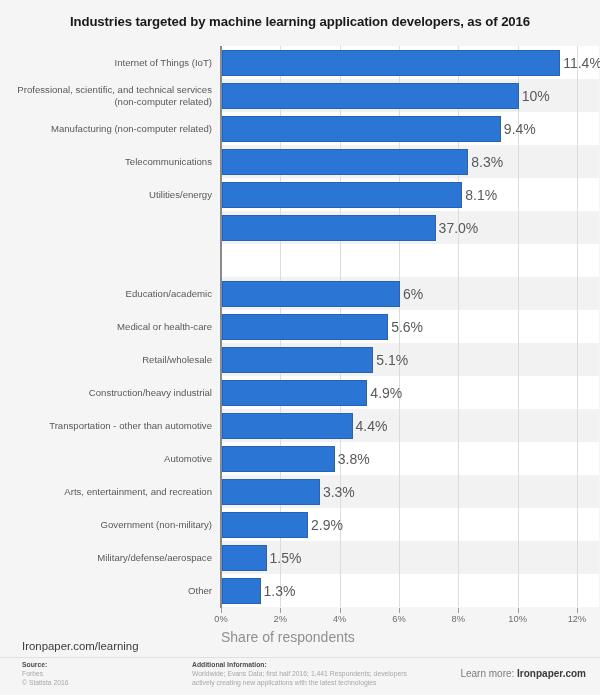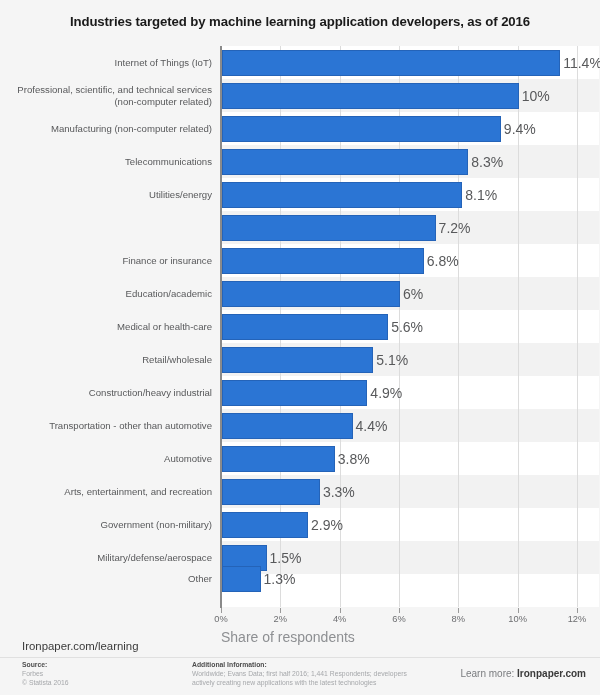--- a/index.html
+++ b/index.html
@@ -254,26 +254,21 @@
           <div class="bar-value" style="left: 471.233px; top: 3.5px;">8.3%</div>
         </div>
         <div class="row" style="top: 132px; height: 33px;">
           <div class="cat-label" style="top: 0px; height: 33px; display: flex; align-items: center; justify-content: flex-end;">Utilities/energy</div>
           <div class="bar" style="width: 240.3px; top: 3.5px; background: rgb(43, 117, 212);"></div>
           <div class="bar-value" style="left: 465.3px; top: 3.5px;">8.1%</div>
         </div>
         <div class="row" style="top: 165px; height: 33px; padding-left: 48px;">
           <div class="cat-label" style="top: 0px; height: 33px; display: flex; align-items: center; justify-content: flex-end;">Robotics</div>
           <div class="bar" style="width: 213.6px; top: 3.5px; background: rgb(43, 117, 212);"></div>
-          <div class="bar-value" style="left: 438.6px; top: 3.5px;">7.2%</div>
-        </div>
-        <div class="row" style="top: 198px; height: 33px;">
-          <div class="cat-label" style="top: 0px; height: 33px; display: flex; align-items: center; justify-content: flex-end;">Finance or insurance</div>
-          <div class="bar" style="width: 201.733px; top: 3.5px; background: rgb(43, 117, 212);"></div>
-          <div class="bar-value" style="left: 426.733px; top: 3.5px;">6.8%</div>
+          <div class="bar-value" style="left: 438.6px; top: 3.5px;">37.0%</div>
         </div>
         <div class="row" style="top: 231px; height: 33px;">
           <div class="cat-label" style="top: 0px; height: 33px; display: flex; align-items: center; justify-content: flex-end;">Education/academic</div>
           <div class="bar" style="width: 178px; top: 3.5px; background: rgb(43, 117, 212);"></div>
           <div class="bar-value" style="left: 403px; top: 3.5px;">6%</div>
         </div>
         <div class="row" style="top: 264px; height: 33px;">
           <div class="cat-label" style="top: 0px; height: 33px; display: flex; align-items: center; justify-content: flex-end;">Medical or health-care</div>
           <div class="bar" style="width: 166.133px; top: 3.5px; background: rgb(43, 117, 212);"></div>
           <div class="bar-value" style="left: 391.133px; top: 3.5px;">5.6%</div>
@@ -306,21 +301,21 @@
         <div class="row" style="top: 462px; height: 33px; text-decoration: underline;">
           <div class="cat-label" style="top: 0px; height: 33px; display: flex; align-items: center; justify-content: flex-end;">Government (non-military)</div>
           <div class="bar" style="width: 86.0333px; top: 3.5px; background: rgb(43, 117, 212);"></div>
           <div class="bar-value" style="left: 311.033px; top: 3.5px;">2.9%</div>
         </div>
         <div class="row" style="top: 495px; height: 33px;">
           <div class="cat-label" style="top: 0px; height: 33px; display: flex; align-items: center; justify-content: flex-end;">Military/defense/aerospace</div>
           <div class="bar" style="width: 44.5px; top: 3.5px; background: rgb(43, 117, 212);"></div>
           <div class="bar-value" style="left: 269.5px; top: 3.5px;">1.5%</div>
         </div>
-        <div class="row" style="top: 516px; height: 33px; text-decoration: underline;">
+        <div class="row" style="top: 528px; height: 33px; text-decoration: underline;">
           <div class="cat-label" style="top: 0px; height: 33px; display: flex; align-items: center; justify-content: flex-end;">Other</div>
           <div class="bar" style="width: 38.5667px; top: 3.5px; background: rgb(43, 117, 212);"></div>
           <div class="bar-value" style="left: 263.567px; top: 3.5px;">1.3%</div>
         </div>
       </div>
   </div>
 
   <div class="xaxis" id="xaxis">
     <div class="xaxis-title">Share of respondents</div>
   <div class="xtick" style="left: 221px;"></div>

